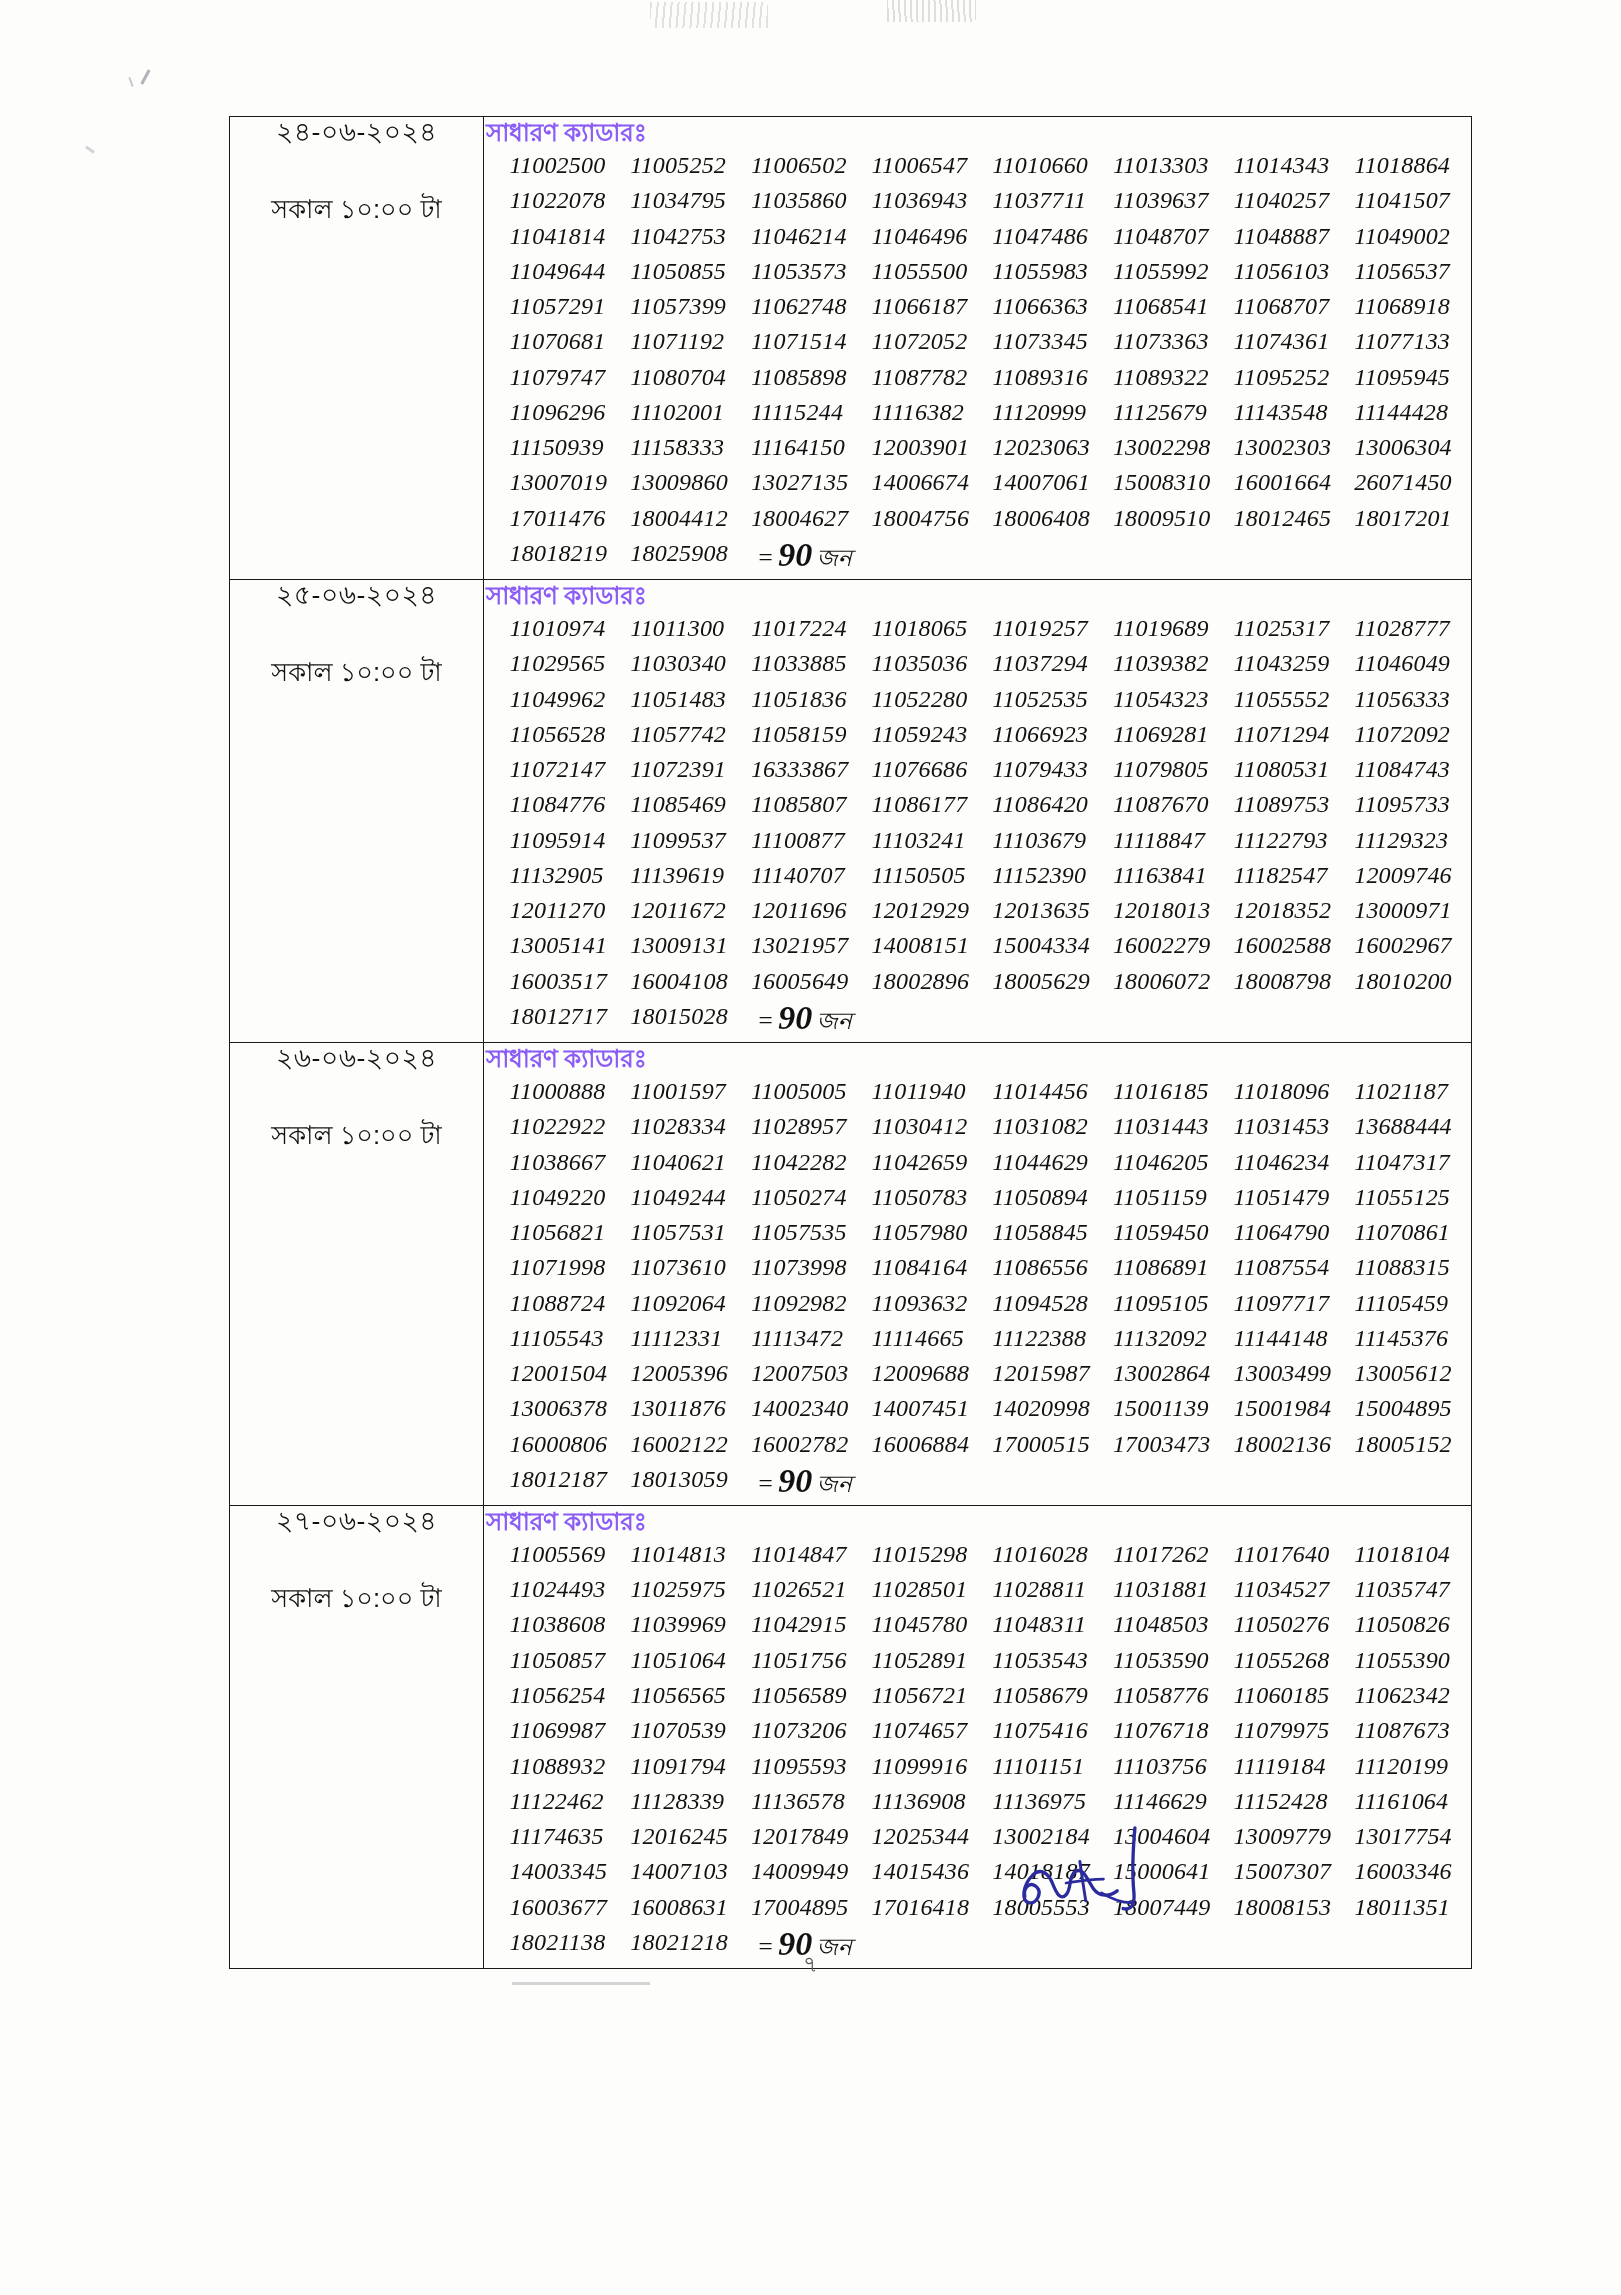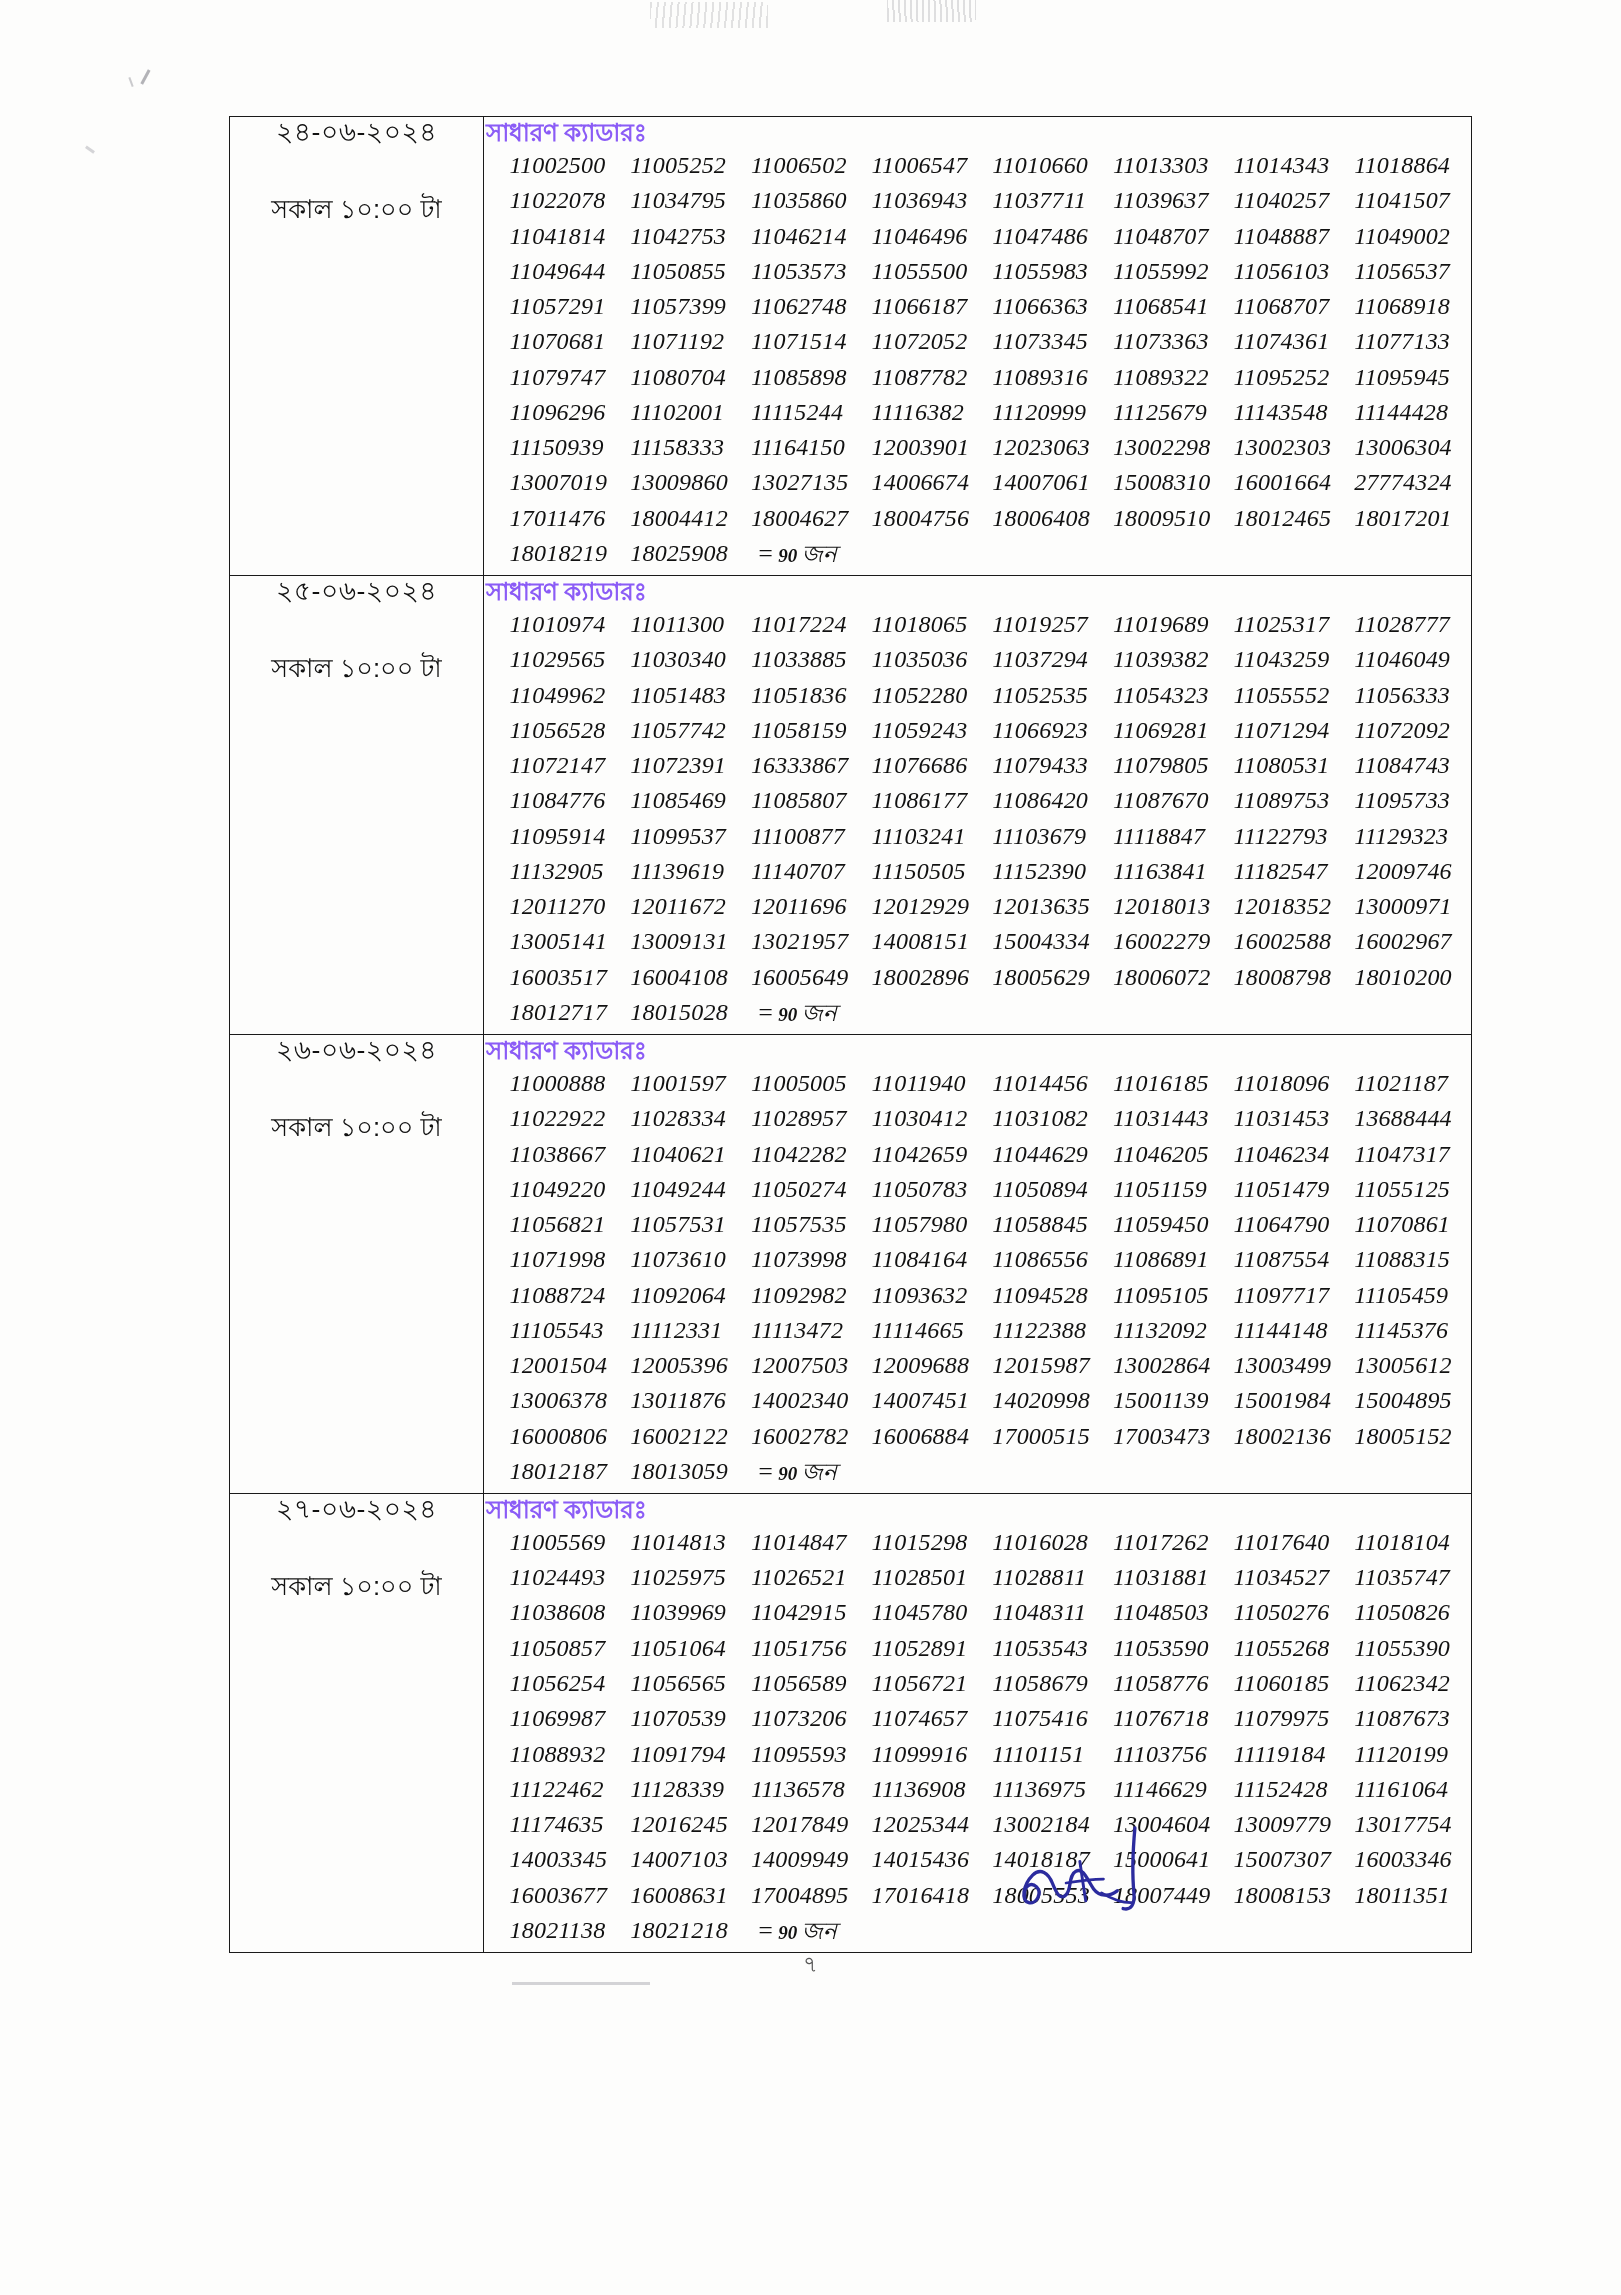--- a/index.html
+++ b/index.html
@@ -121,21 +121,21 @@
   }
   .total-mark {
     font-family: "Liberation Serif", serif;
     font-size: 24px;
     color: #111;
     letter-spacing: 0.2px;
   }
   .total-eq { font-size: 25.6px; padding-left: 5.9px; }
   .total-num {
     font-weight: bold;
-    font-size: 19px;
+    font-size: 34px;
     padding: 0 3.9px;
   }
   .total-word {
     font-family: "Liberation Sans", sans-serif;
     font-size: 23.6px;
   }
 
   
   .signature {
     position: absolute;
@@ -252,21 +252,21 @@
               <span class="roll">13002298</span>
               <span class="roll">13002303</span>
               <span class="roll">13006304</span>
               <span class="roll">13007019</span>
               <span class="roll">13009860</span>
               <span class="roll">13027135</span>
               <span class="roll">14006674</span>
               <span class="roll">14007061</span>
               <span class="roll">15008310</span>
               <span class="roll">16001664</span>
-              <span class="roll">27774324</span>
+              <span class="roll">26071450</span>
               <span class="roll">17011476</span>
               <span class="roll">18004412</span>
               <span class="roll">18004627</span>
               <span class="roll">18004756</span>
               <span class="roll">18006408</span>
               <span class="roll">18009510</span>
               <span class="roll">18012465</span>
               <span class="roll">18017201</span>
               <span class="roll">18018219</span>
               <span class="roll">18025908</span>

